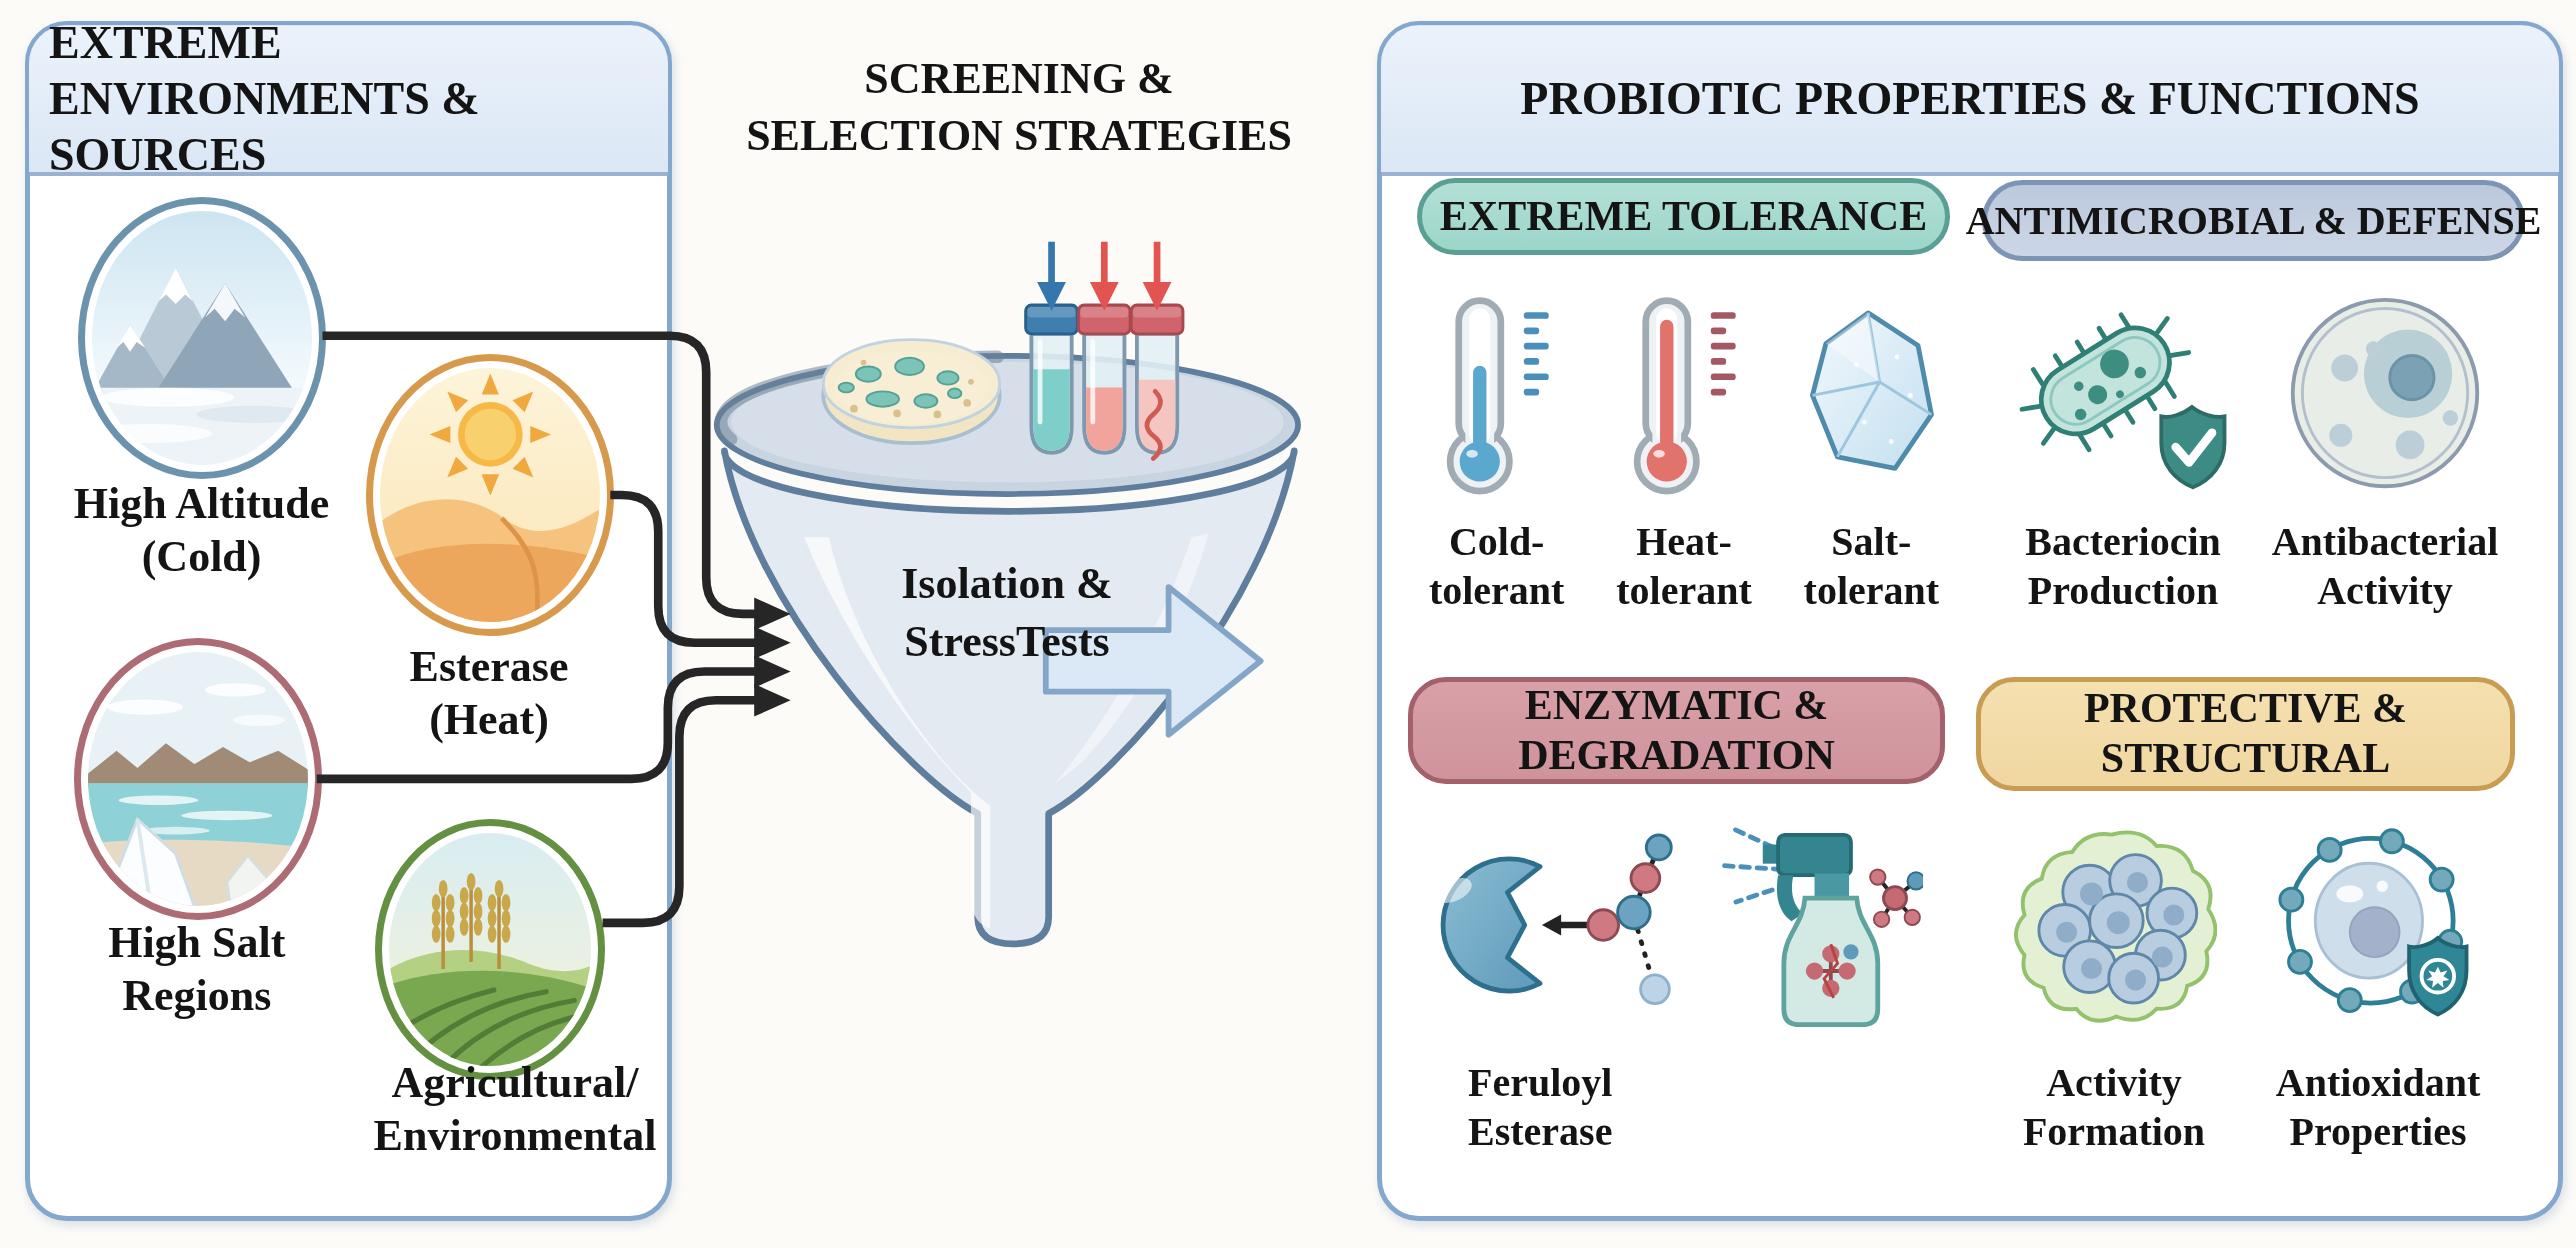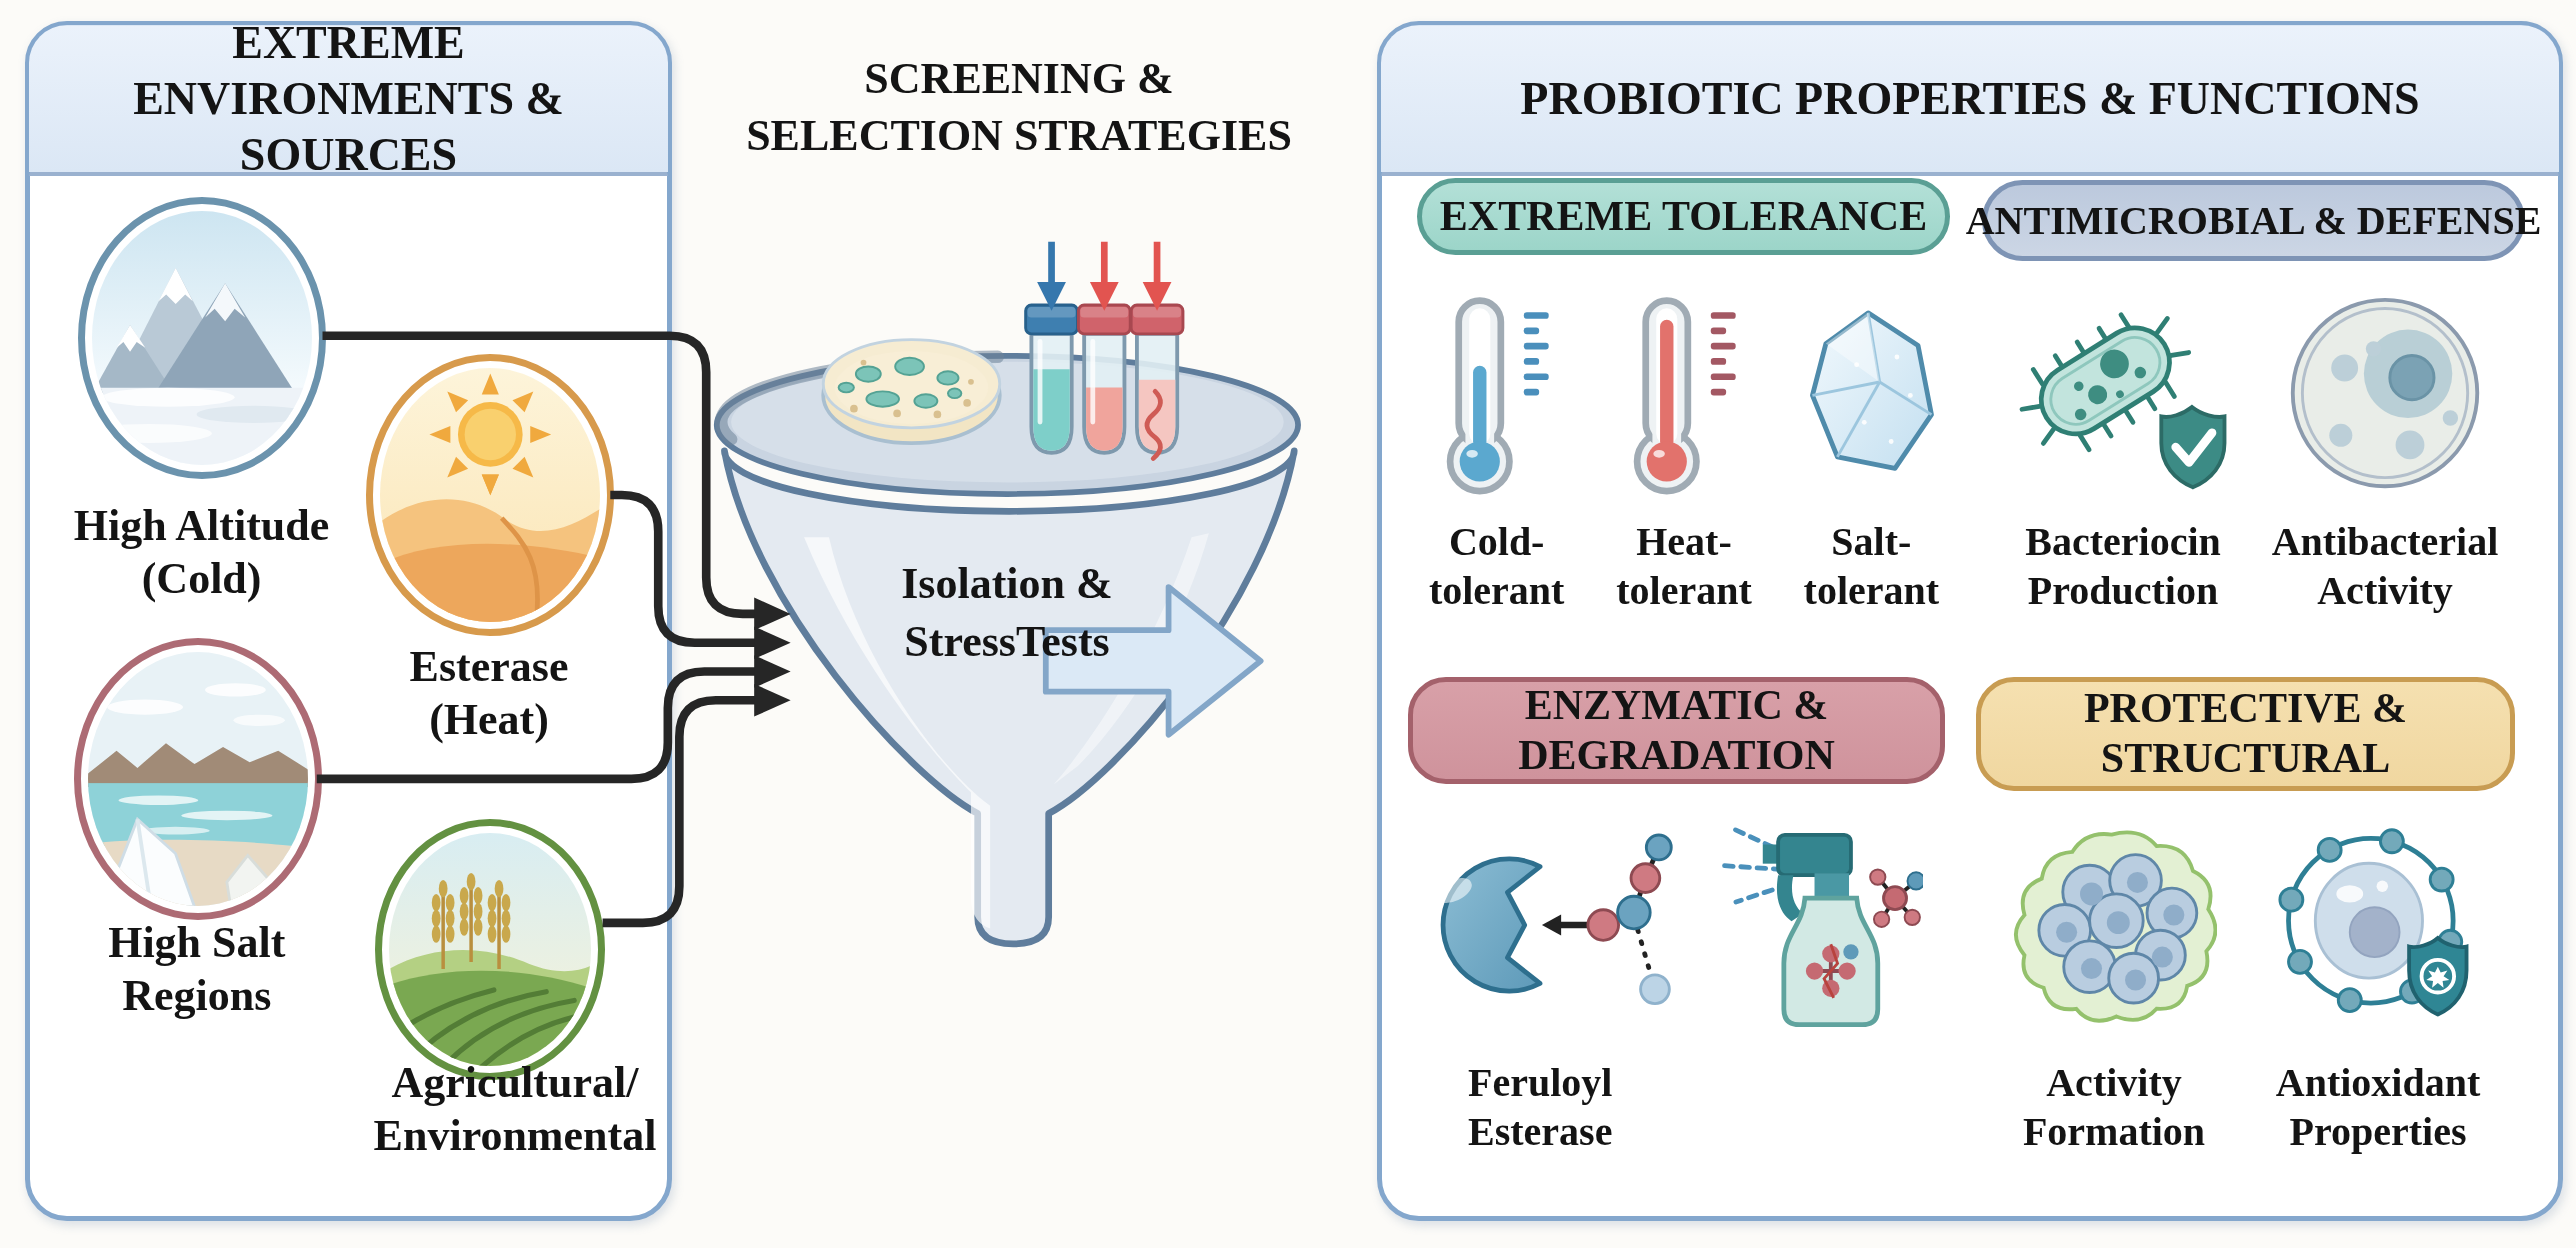--- a/index.html
+++ b/index.html
@@ -3,21 +3,21 @@
 <meta charset="utf-8">
 <style>
   html,body{margin:0;padding:0;background:#fcfbf8;}
   .canvas{position:relative;width:2576px;height:1248px;background:#fcfbf8;overflow:hidden;
           font-family:"Liberation Serif","DejaVu Serif",serif;font-weight:bold;color:#141414;}
   .panel{position:absolute;background:#fff;border:5.8px solid #84a7cd;border-radius:42px;
          box-shadow:2.9px 4.8px 9.6px rgba(110,135,170,.22);z-index:1;}
   .panel-header{position:absolute;left:-1px;right:-1px;top:-1px;height:146px;
          border:1px solid transparent;border-bottom:4.8px solid #9ab1cf;border-radius:38px 38px 0 0;
          background:linear-gradient(#ebf2fb,#dbe7f5);
-         display:flex;align-items:center;justify-content:center;text-align:center;}
+         display:flex;align-items:center;justify-content:center;}
   .panel-title{font-size:46px;line-height:1.22;padding:0 19px;}
   .source-circle{position:absolute;z-index:2;border-radius:50%;background:#fff;display:flex;box-sizing:border-box;}
   .circle-inner{flex:1;border-radius:50%;overflow:hidden;}
   .circle-inner svg{display:block;width:100%;height:100%;}
   .txt{position:absolute;text-align:center;z-index:4;}
   .source-label{font-size:44px;line-height:1.2;}
   .mid-title{font-size:44px;line-height:1.3;}
   .funnel-label{font-size:44px;line-height:1.32;}
   .decor{position:absolute;left:0;top:0;z-index:3;pointer-events:none;}
   .pill{position:absolute;z-index:2;display:flex;align-items:center;justify-content:center;
@@ -157,21 +157,21 @@
         <path d="M152,268 C 182,246 212,230 232,224"></path>
         <path d="M4,232 C 40,206 80,190 120,180"></path>
       </g>
       <use href="#wheat" x="62" y="66"></use>
       <use href="#wheat" x="94" y="58"></use>
       <use href="#wheat" x="126" y="66"></use>
     </svg>
       </div>
   </div>
 
-  <div class="txt source-label" style="left:9.6px;top:500px;width:384px;">
+  <div class="txt source-label" style="left:9.6px;top:478px;width:384px;">
     <div>High Altitude</div>
     <div>(Cold)</div>
   </div>
   <div class="txt source-label" style="left:297px;top:641px;width:384px;">
     <div>Esterase</div>
     <div>(Heat)</div>
   </div>
   <div class="txt source-label" style="left:4.8px;top:917px;width:384px;">
     <div>High Salt</div>
     <div>Regions</div>

